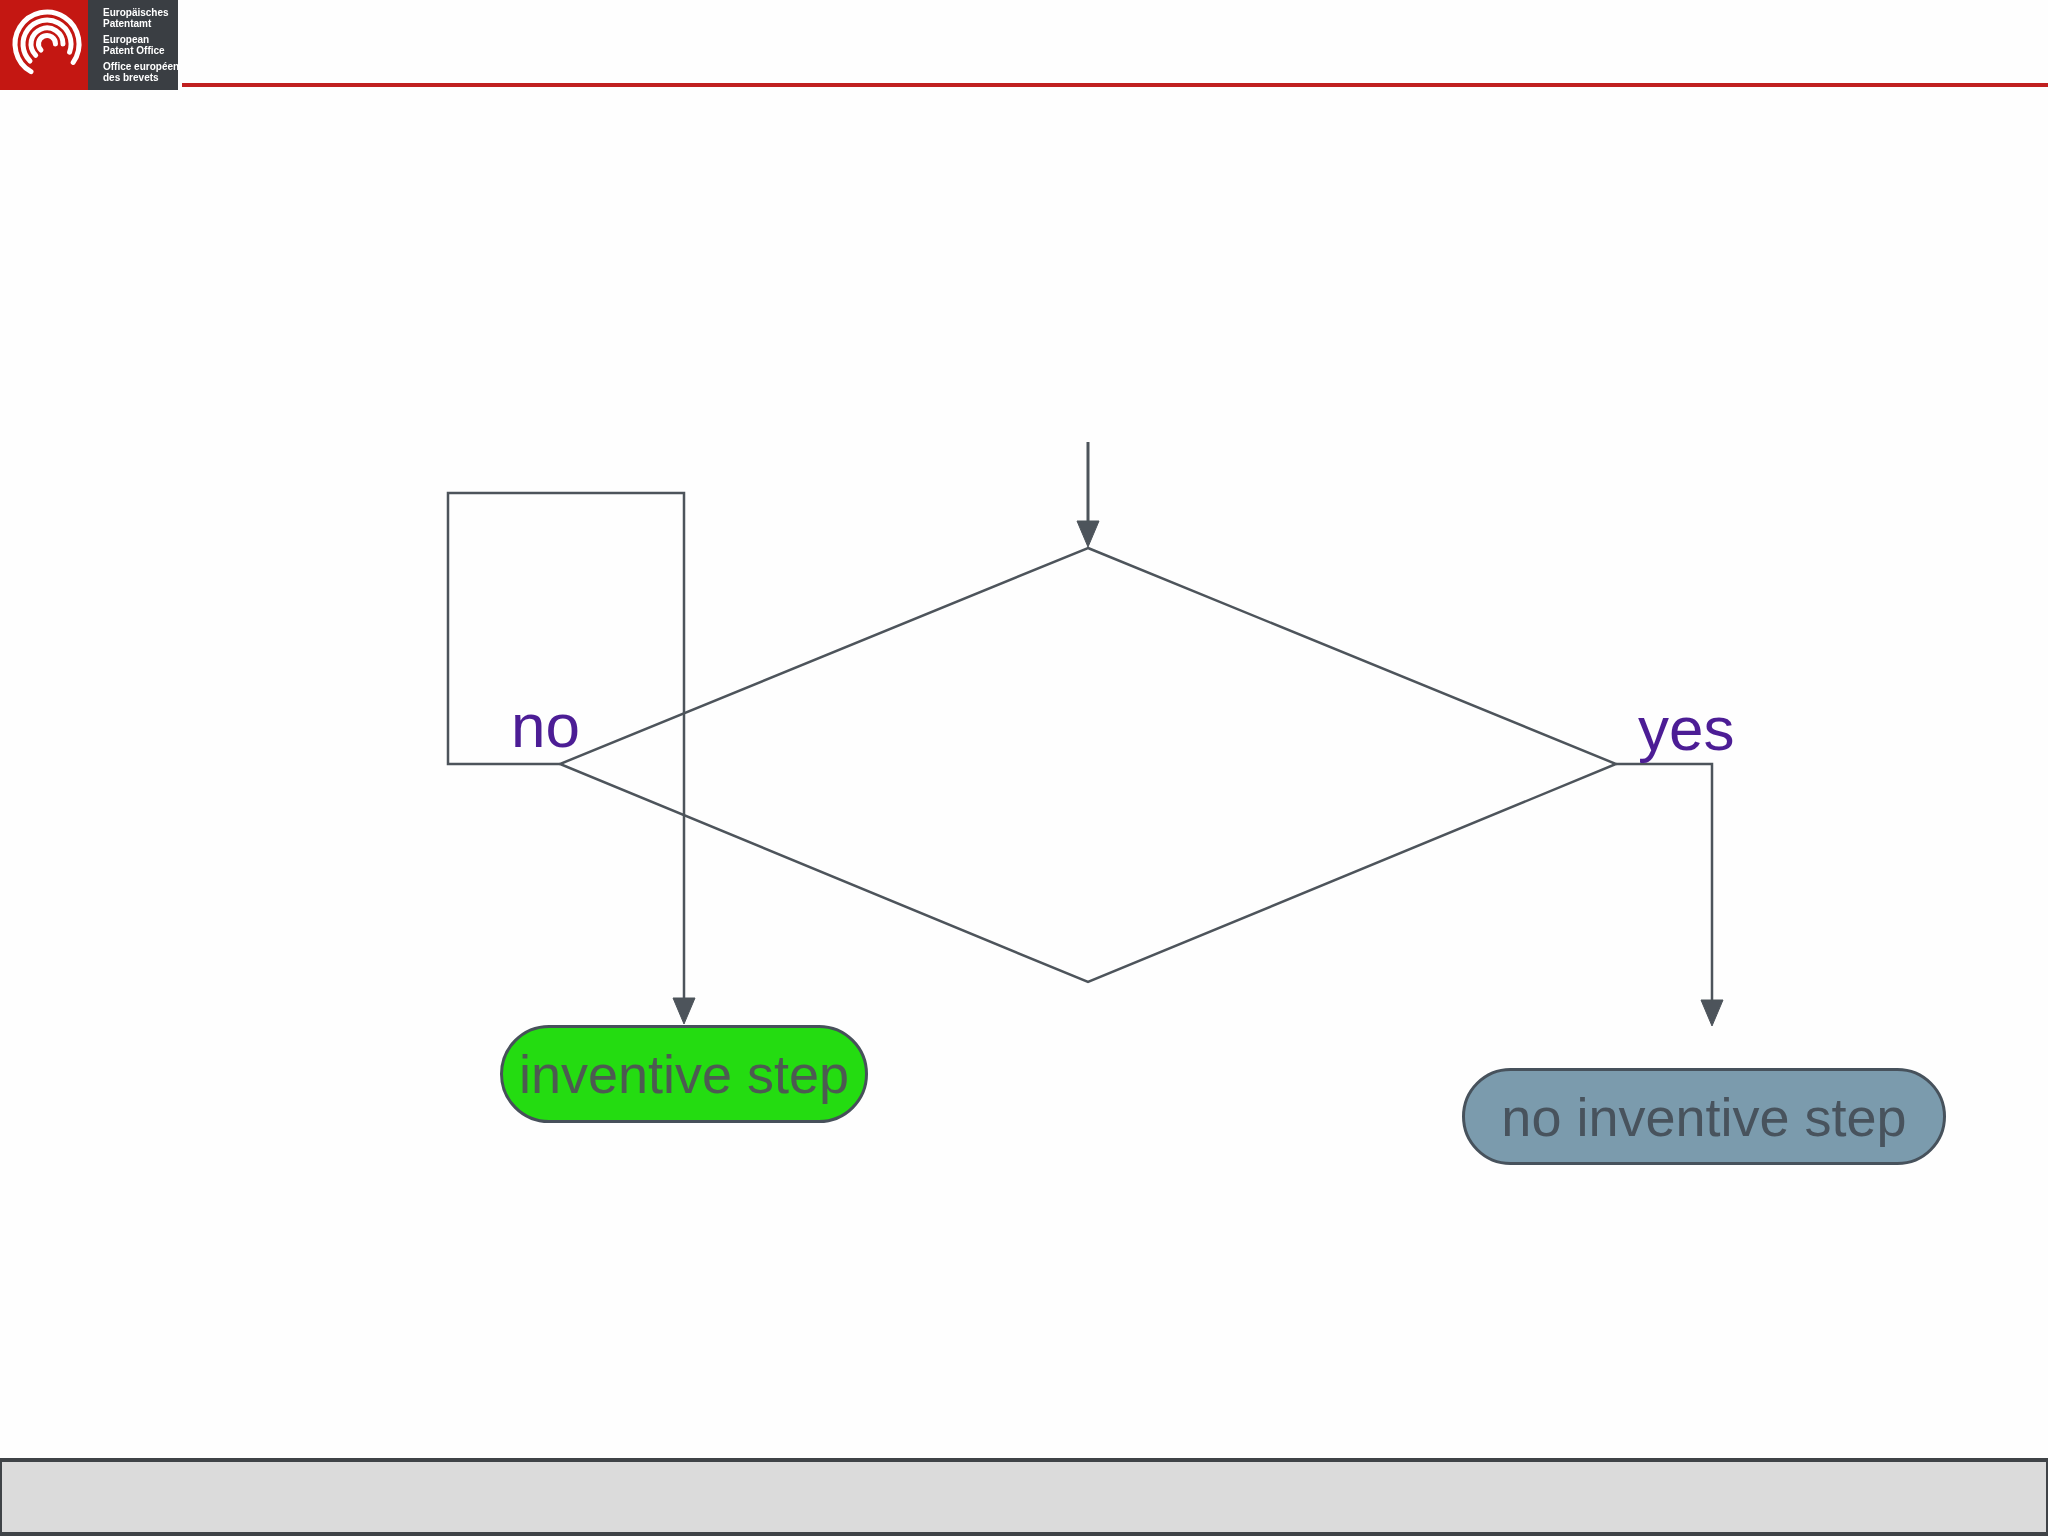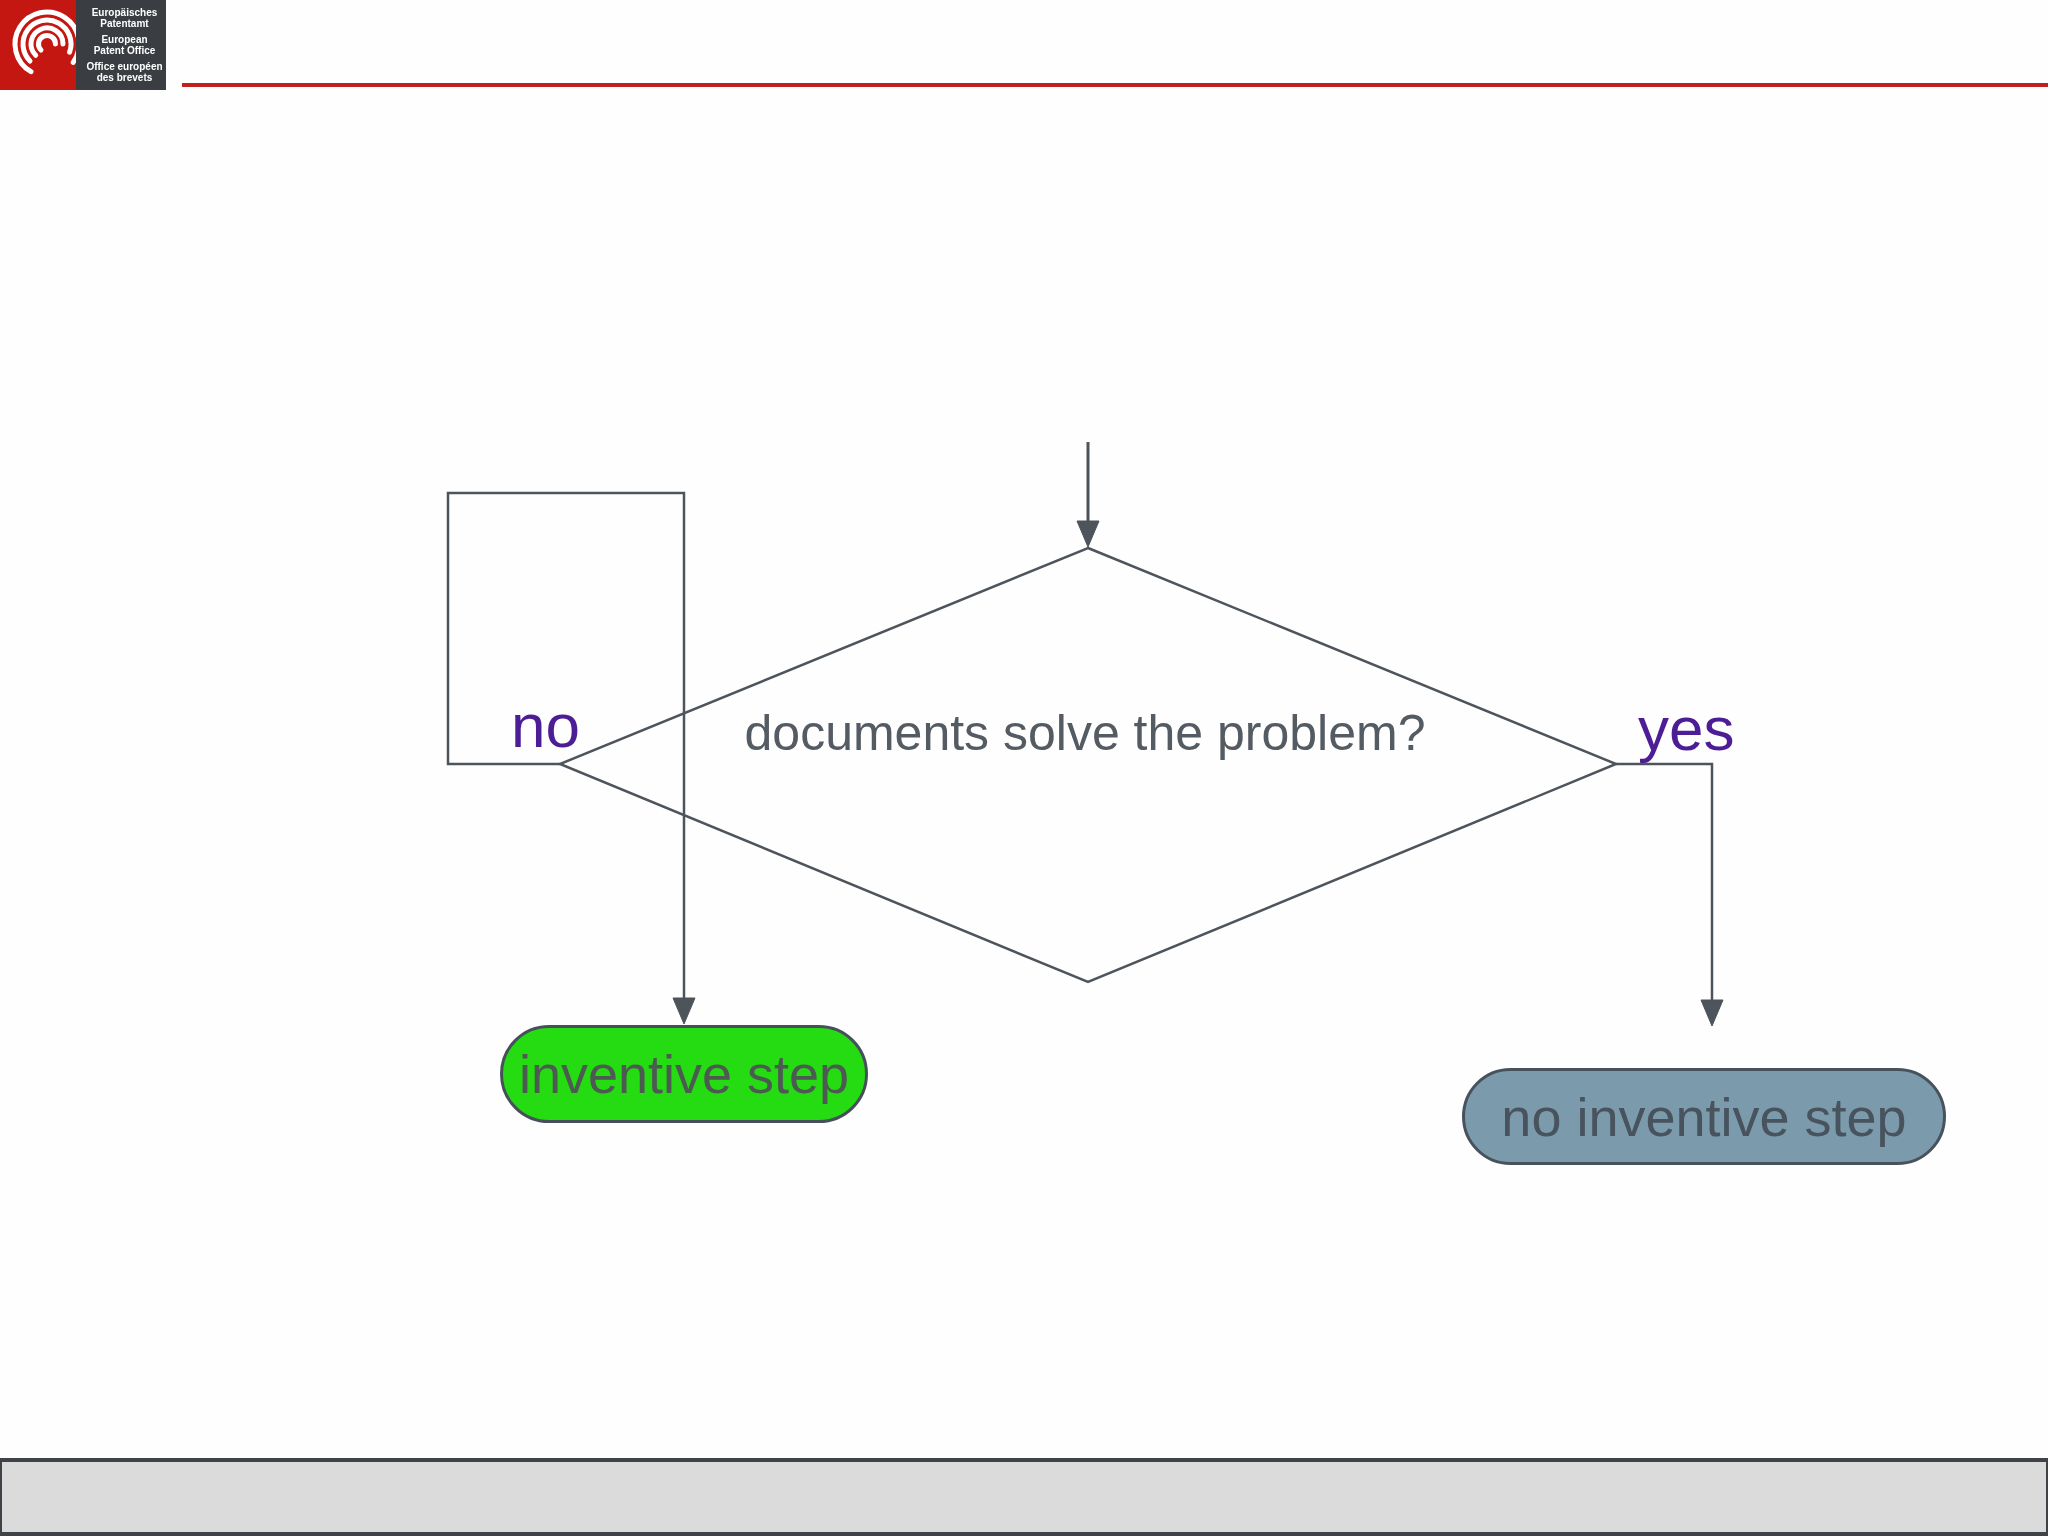--- a/index.html
+++ b/index.html
@@ -13,27 +13,26 @@
   }
 
   
   .logo-red {
     position: absolute; left: 0; top: 0;
     width: 88px; height: 90px;
     background: #c41712;
   }
   .logo-red svg { display: block; width: 88px; height: 90px; }
   .logo-dark {
-    position: absolute; left: 76px; top: 0;
+    position: absolute; left: 88px; top: 0;
     width: 90px; height: 90px;
     background: #3a3e43;
     box-sizing: border-box;
-    padding: 7px 0 0 7px;
+    padding: 7px 0 0 15px;
     color: #ffffff;
-    text-align: center;
   }
   .lg-group { margin-bottom: 5px; }
   .lg-group span {
     display: block;
     font-size: 10px;
     font-weight: bold;
     line-height: 11px;
     white-space: nowrap;
   }
   .red-rule {
@@ -156,21 +155,20 @@
     <polygon class="head" points="1077,521 1099,521 1088,547" style="fill: rgb(77, 84, 91); stroke: rgb(77, 84, 91);"></polygon>
 
     <path class="thin" d="M560,764 H448 V493 H684 V1000" style="stroke: rgb(77, 84, 91);"></path>
     <polygon class="head" points="673,998 695,998 684,1024" style="fill: rgb(77, 84, 91); stroke: rgb(77, 84, 91);"></polygon>
 
     <path class="thin" d="M1616,764 H1712 V1002" style="stroke: rgb(77, 84, 91);"></path>
     <polygon class="head" points="1701,1000 1723,1000 1712,1026" style="fill: rgb(77, 84, 91); stroke: rgb(77, 84, 91);"></polygon>
   </svg>
 
   <div class="decision-text">
-    <div>documents solve the problem?</div>
   </div>
 
   <div class="branch-label no">no</div>
   <div class="branch-label yes">yes</div>
 
   <div class="pill green" style="background-color: rgb(36, 220, 17);">inventive step</div>
   <div class="pill gray" style="background-color: rgb(123, 155, 173);">no inventive step</div>
 
   <footer class="footer" style="background-color: rgb(219, 219, 219);"></footer>
 

